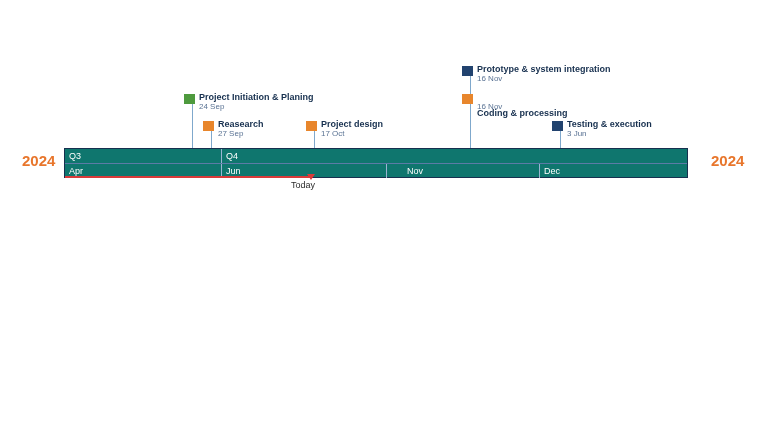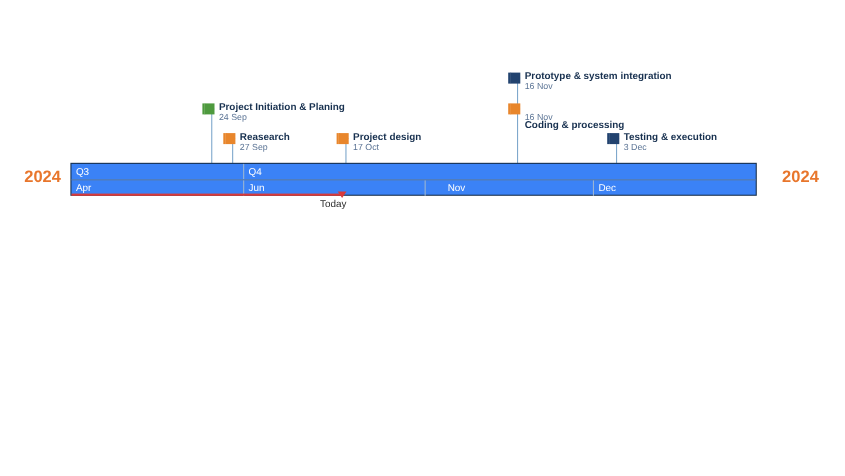--- a/index.html
+++ b/index.html
@@ -35,21 +35,21 @@
   #year-left  { left: 22px;  top: 152px; }
   #year-right { left: 711px; top: 152px; }
 
   
   #timeline-bar {
     position: absolute;
     left: 65px;
     top: 149px;
     width: 622px;
     height: 28px;
-    background: #3b82f6;
+    background: #0f766e;
     box-shadow: 0 0 0 1px #17304f;
   }
   .band {
     position: absolute;
     left: 0;
     width: 100%;
     height: 14px;
   }
   #quarter-band { top: 0; }
   #month-band   { top: 14px; border-top: 1px solid #5b7ba6; }
@@ -199,17 +199,17 @@
         <div class="ms-date" style="color: rgb(90, 115, 148);">16 Nov</div>
       </div>
       <div class="milestone" style="left: 464px; top: 92px;">
         <div class="ms-arrow" style="border-left-color: rgb(232, 134, 44); background: rgb(232, 134, 44);"></div>
         <div class="ms-title" style="color: rgb(23, 48, 79); margin-top: 16px;">Coding &amp; processing</div>
         <div class="ms-date" style="color: rgb(90, 115, 148);">16 Nov</div>
       </div>
       <div class="milestone" style="left: 554px; top: 119px;">
         <div class="ms-arrow" style="border-left-color: rgb(34, 67, 111); background: rgb(34, 67, 111);"></div>
         <div class="ms-title" style="color: rgb(23, 48, 79);">Testing &amp; execution</div>
-        <div class="ms-date" style="color: rgb(90, 115, 148);">3 Dec</div>
+        <div class="ms-date" style="color: rgb(90, 115, 148);">3 Jun</div>
       </div>
     </div>
 
 </div>
 
 </body></html>

